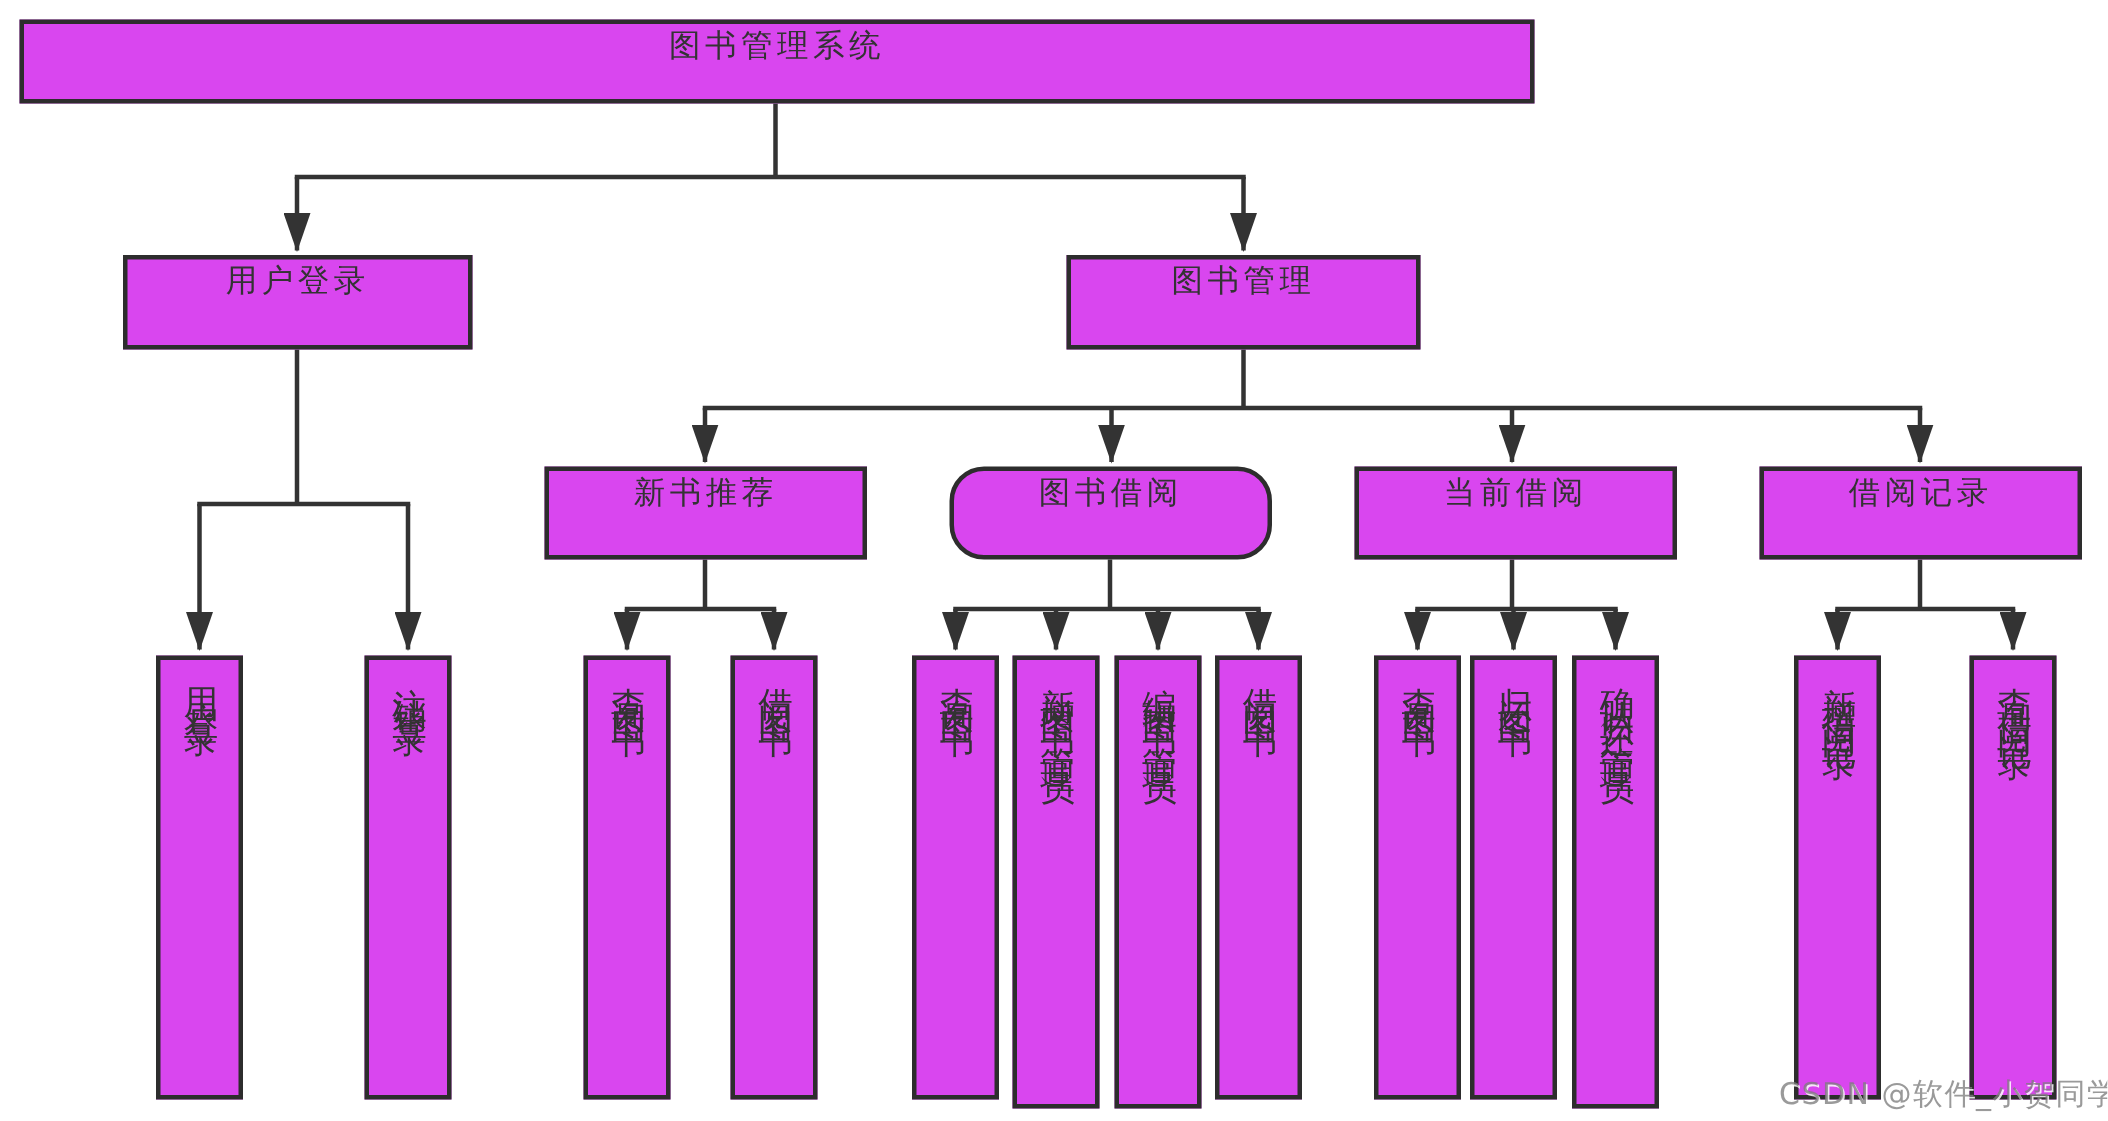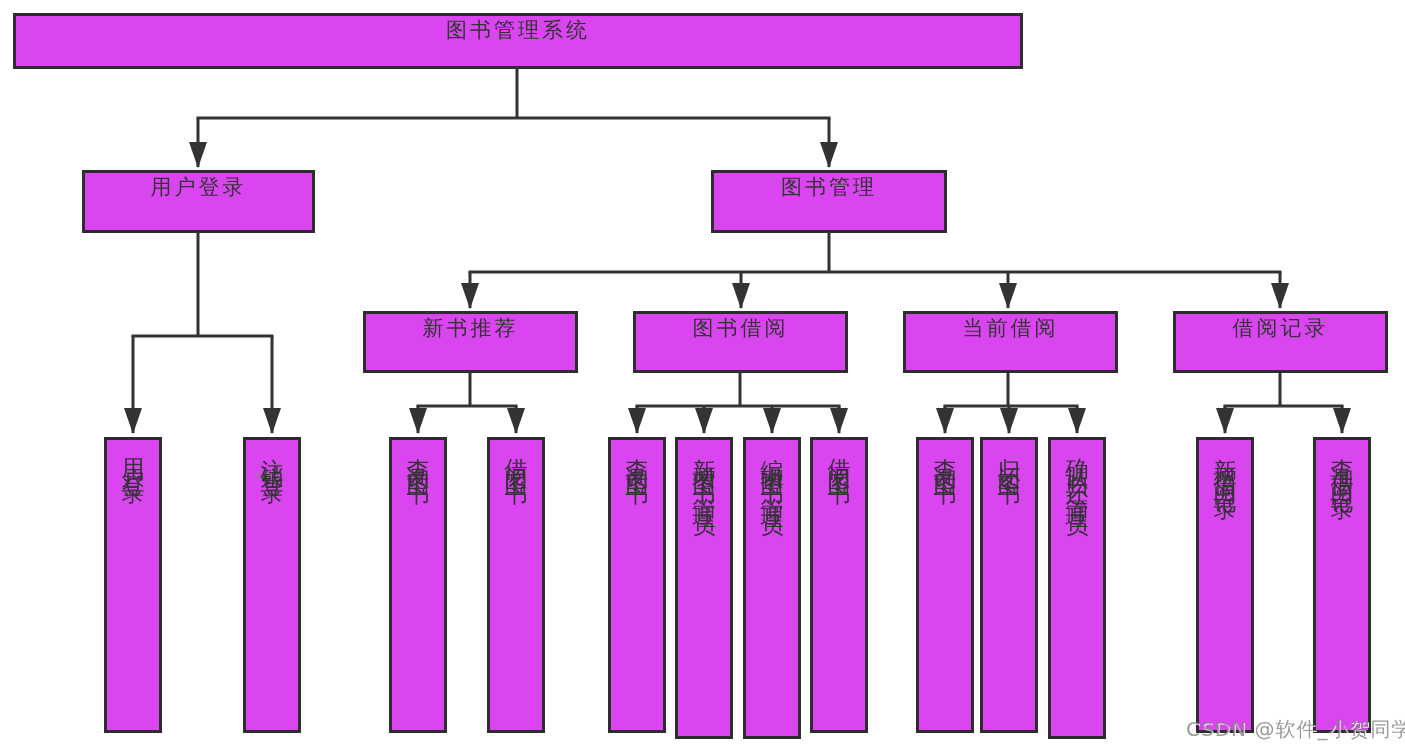--- a/index.html
+++ b/index.html
@@ -30,21 +30,21 @@
     font-size: 23px;
     letter-spacing: 8px;
     color: #333333;
     line-height: 1;
   }
   
   .b-root { left: 13px;  top: 13px;  width: 1010px; height: 56px; }
   .b-l2a  { left: 82px;  top: 170px; width: 233px;  height: 63px; }
   .b-l2b  { left: 711px; top: 170px; width: 236px;  height: 63px; }
   .b-l3a  { left: 363px; top: 311px; width: 215px;  height: 62px; }
-  .b-l3b  { left: 633px; top: 311px; width: 215px;  height: 62px; }
+  .b-l3b  { left: 633px; top: 311px; width: 215px;  height: 62px; border-radius: 23px; }
   .b-l3c  { left: 903px; top: 311px; width: 215px;  height: 62px; font-family: Liberation Serif, serif; }
   .b-l3d  { left: 1173px;top: 311px; width: 215px;  height: 62px; }
   .leaf   { top: 437px;  width: 58px; height: 296px; }
   .leaf-tall { top: 437px; width: 58px; height: 302px; }
   .b-g1c1 { left: 104px; }
   .b-g1c2 { left: 243px; }
   .b-g2c1 { left: 389px; }
   .b-g2c2 { left: 487px; }
   .b-g3c1 { left: 608px; }
   .b-g3c2 { left: 675px; }

